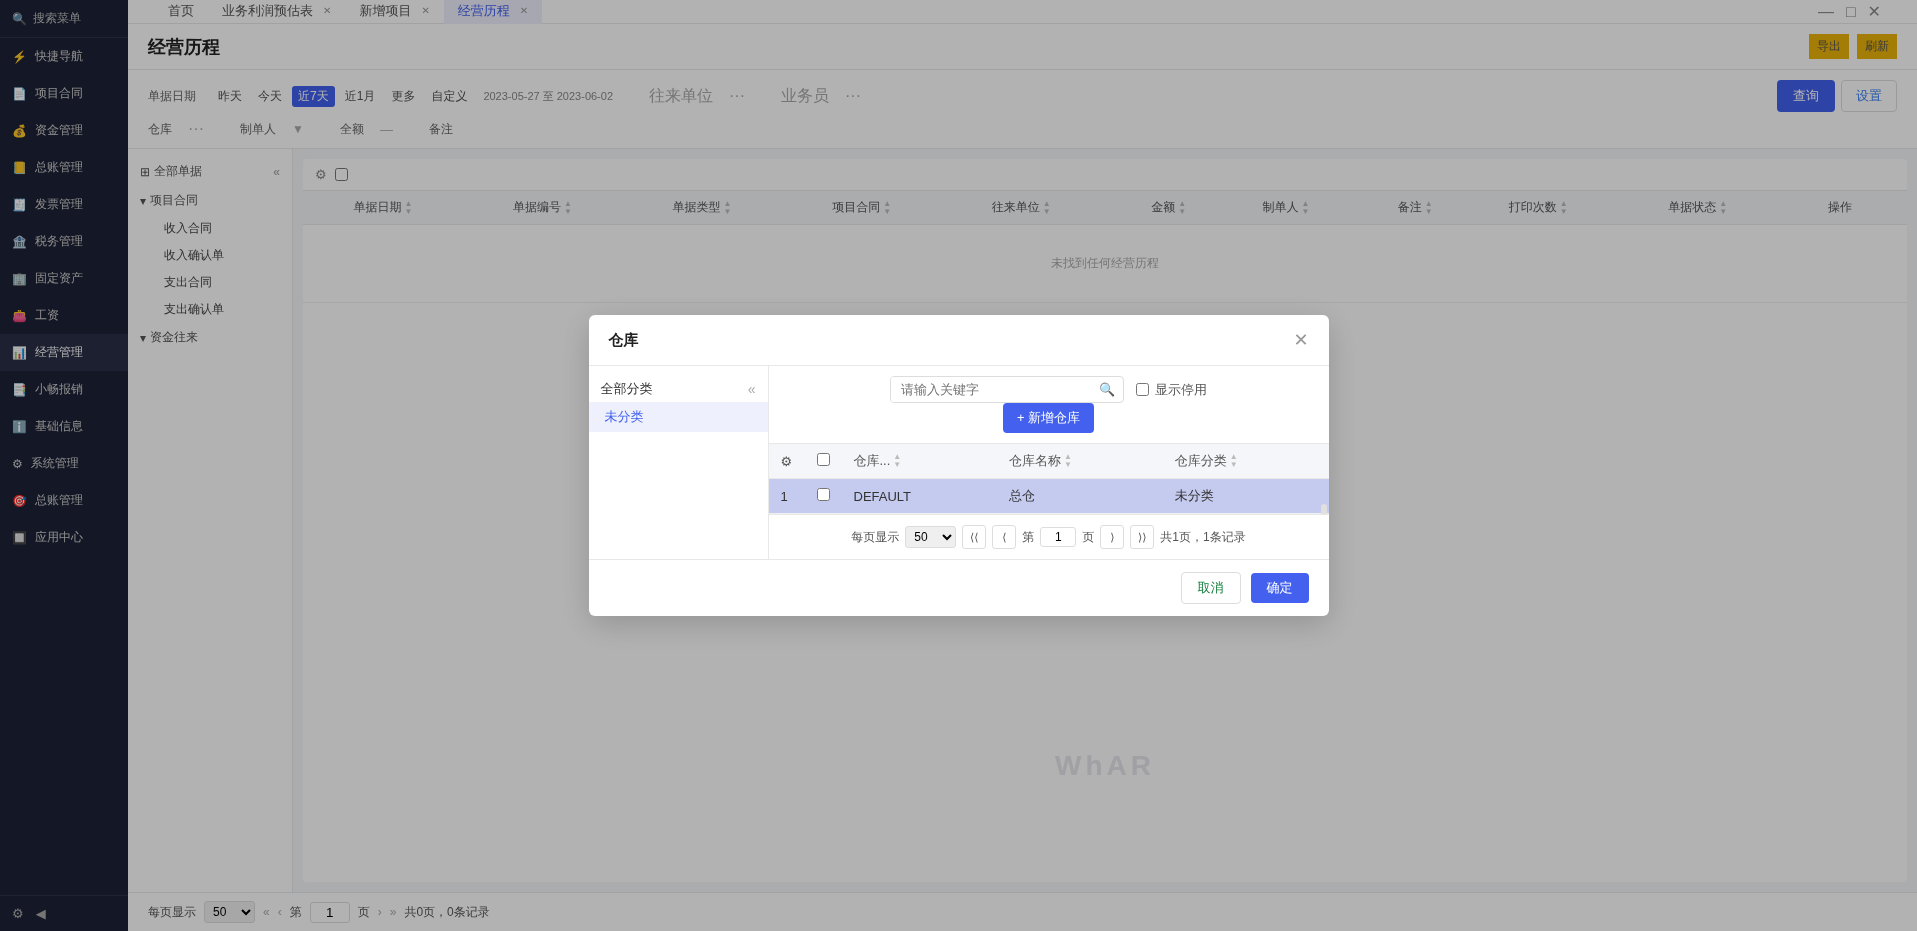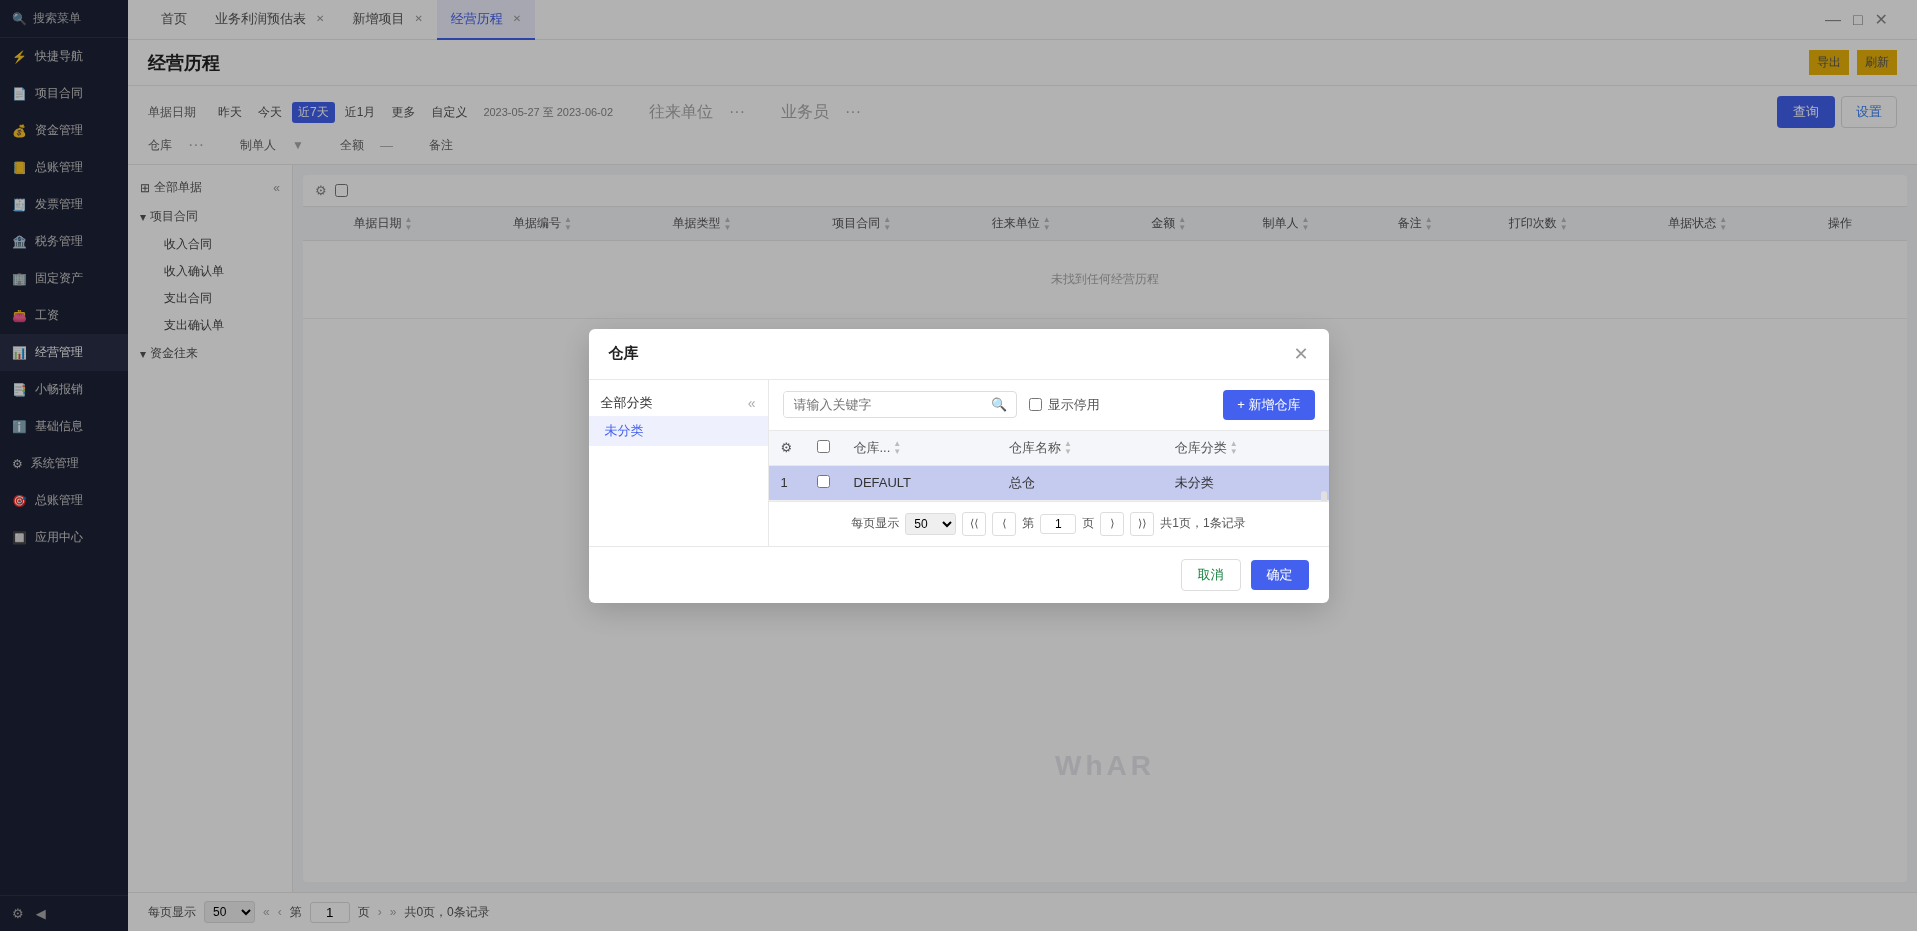--- a/index.html
+++ b/index.html
@@ -12,21 +12,21 @@
     .sidebar { width: 128px; background: #1e2235; color: #aaa; display: flex; flex-direction: column; height: 100%; flex-shrink: 0; }
     .sidebar-search { padding: 10px 12px; display: flex; align-items: center; gap: 6px; color: #bbb; font-size: 12px; border-bottom: 1px solid #2d3147; }
     .sidebar-item { display: flex; align-items: center; gap: 8px; padding: 10px 12px; cursor: pointer; font-size: 12px; color: #ccc; }
     .sidebar-item.active { background: #2a2f47; color: #fff; }
     .sidebar-bottom { margin-top: auto; padding: 10px 12px; display: flex; gap: 12px; align-items: center; border-top: 1px solid #2d3147; }
 
     
     .main { flex: 1; display: flex; flex-direction: column; overflow: hidden; }
 
     
-    .tab-bar { background: #fff; border-bottom: 1px solid #e8e8e8; display: flex; align-items: center; padding: 0 19px; height: 40px; }
+    .tab-bar { background: #fff; border-bottom: 1px solid #e8e8e8; display: flex; align-items: center; padding: 0 26px; height: 24px; }
     .tab { padding: 0 14px; height: 40px; display: flex; align-items: center; gap: 6px; cursor: pointer; font-size: 13px; color: #555; border-bottom: 2px solid transparent; }
     .tab.active { color: #4361ee; border-bottom: 2px solid #4361ee; background: #eef0fd; }
     .tab-close { font-size: 10px; color: #999; cursor: pointer; margin-left: 4px; }
 
     
     .page-header { background: #fff; padding: 10px 20px; display: flex; align-items: center; justify-content: space-between; border-bottom: 1px solid #e8e8e8; }
     .page-title { font-size: 18px; font-weight: 600; color: #222; }
     .header-actions { display: flex; gap: 8px; }
     .btn-export, .btn-refresh { font-size: 12px; color: #555; background: #eab308; border: none; cursor: pointer; display: flex; align-items: center; gap: 4px; padding: 4px 8px; }
 
@@ -81,21 +81,21 @@
     .modal-header { display: flex; align-items: center; justify-content: space-between; padding: 14px 20px; border-bottom: 1px solid #e8e8e8; }
     .modal-title { font-size: 15px; font-weight: 600; color: #222; }
     .modal-close { cursor: pointer; color: #999; font-size: 18px; }
     .modal-body { display: flex; flex: 1; overflow: hidden; }
     .modal-left { width: 180px; border-right: 1px solid #e8e8e8; padding: 10px 0; overflow: auto; flex-shrink: 0; }
     .modal-left-header { display: flex; align-items: center; justify-content: space-between; padding: 4px 12px; font-size: 13px; color: #333; }
     .modal-left-item { padding: 6px 16px; font-size: 13px; color: #444; cursor: pointer; }
     .modal-left-item.active { background: #eef0fd; color: #4361ee; }
     .modal-left-collapse { color: #aaa; cursor: pointer; font-size: 14px; }
     .modal-right { flex: 1; display: flex; flex-direction: column; overflow: hidden; }
-    .modal-toolbar { display: flex; align-items: center; justify-content: space-between; padding: 10px 14px; border-bottom: 1px solid #e8e8e8; }
+    .modal-toolbar { display: flex; align-items: center; justify-content: space-between; padding: 10px 14px; border-bottom: 1px solid #e8e8e8; flex-direction: column; }
     .modal-search { display: flex; align-items: center; border: 1px solid #ddd; border-radius: 4px; overflow: hidden; }
     .modal-search input { border: none; outline: none; padding: 5px 10px; font-size: 13px; width: 200px; }
     .modal-search-icon { padding: 5px 8px; color: #aaa; cursor: pointer; }
     .modal-show-disabled { display: flex; align-items: center; gap: 6px; font-size: 13px; color: #555; }
     .modal-show-disabled input[type=checkbox] { cursor: pointer; }
     .btn-add-warehouse { background: #4361ee; color: #fff; border: none; padding: 6px 14px; border-radius: 4px; cursor: pointer; font-size: 13px; display: flex; align-items: center; gap: 4px; }
     .modal-table-area { flex: 1; overflow: auto; }
     .modal-table { width: 100%; border-collapse: collapse; font-size: 13px; }
     .modal-table th { background: #f5f6fa; padding: 8px 12px; text-align: left; color: #555; font-weight: 500; border-bottom: 1px solid #e8e8e8; }
     .modal-table td { padding: 8px 12px; border-bottom: 1px solid #f0f0f0; color: #333; }

